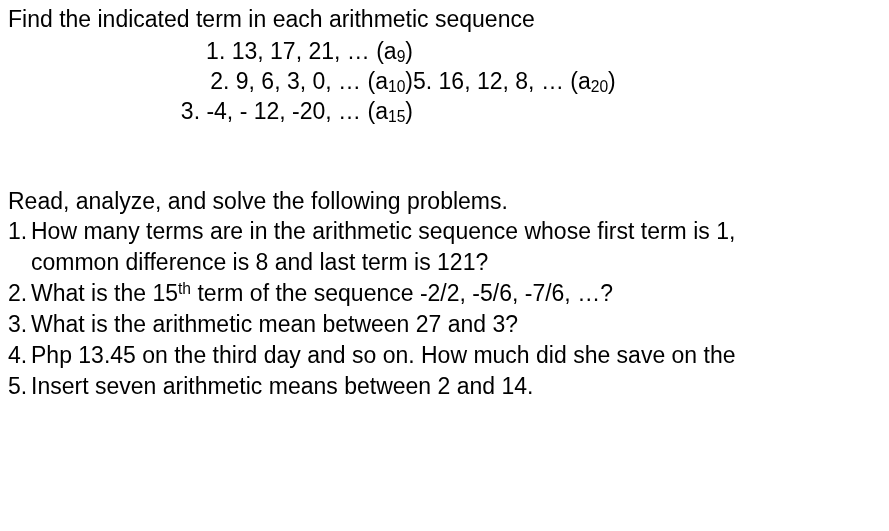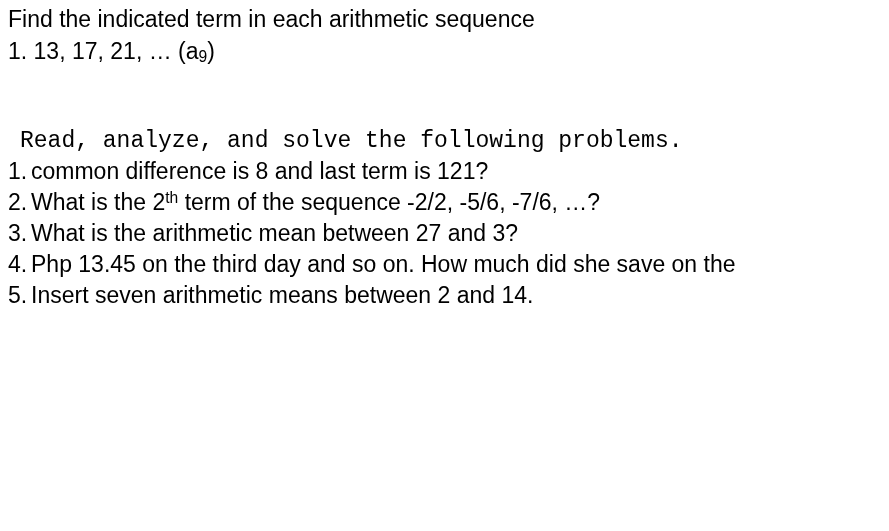--- a/index.html
+++ b/index.html
@@ -35,33 +35,33 @@
   }
   .seq-row {
     display: flex;
     font-size: 23px;
     line-height: 30px;
     white-space: nowrap;
   }
   .seq-col-left {
     width: 405px;
     flex: 0 0 405px;
+    text-align: right;
   }
   .seq-col-right {
     flex: 0 0 auto;
   }
   .gap {
     height: 60px;
   }
   .intro {
     font-size: 23px;
     line-height: 30px;
-    padding-left: 20px;
+    padding-left: 8px;
     white-space: nowrap;
-    font-family: Liberation Mono, monospace;
   }
   .problems {
     padding-left: 8px;
     margin-top: 0;
   }
   .prob {
     display: flex;
     font-size: 23px;
     line-height: 31px;
   }
@@ -94,42 +94,57 @@
   <div class="seq-block">
 
     <div class="seq-row">
       <div class="seq-col-left">
         <span>1.</span>
         <span>13, 17, 21, … (a</span><sub>9</sub><span>)</span>
       </div>
     </div>
 
     <div class="seq-row">
+      <div class="seq-col-left">
+        <span>2.</span>
+        <span>9, 6, 3, 0, … (a</span><sub>10</sub><span>)</span>
+      </div>
+      <div class="seq-col-right">
+        <span>5.</span>
+        <span>16, 12, 8, … (a</span><sub>20</sub><span>)</span>
+      </div>
     </div>
 
+    <div class="seq-row">
+      <div class="seq-col-left">
+        <span>3.</span>
+        <span>-4, - 12, -20, … (a</span><sub>15</sub><span>)</span>
+      </div>
+    </div>
 
   </div>
 
   <div class="gap"></div>
 
   <div class="intro">Read, analyze, and solve the following problems.</div>
 
   <div class="problems">
 
     <div class="prob">
       <div class="prob-num">1.</div>
       <div class="prob-text">
+        <div>How many terms are in the arithmetic sequence whose first term is 1,</div>
         <div>common difference is 8 and last term is 121?</div>
       </div>
     </div>
 
     <div class="prob">
       <div class="prob-num">2.</div>
       <div class="prob-text">
-        <span>What is the 2</span><sup>th</sup><span> term of the sequence -2/2, -5/6, -7/6, …?</span>
+        <span>What is the 15</span><sup>th</sup><span> term of the sequence -2/2, -5/6, -7/6, …?</span>
       </div>
     </div>
 
     <div class="prob">
       <div class="prob-num">3.</div>
       <div class="prob-text">What is the arithmetic mean between 27 and 3?</div>
     </div>
 
     <div class="prob">
       <div class="prob-num">4.</div>

